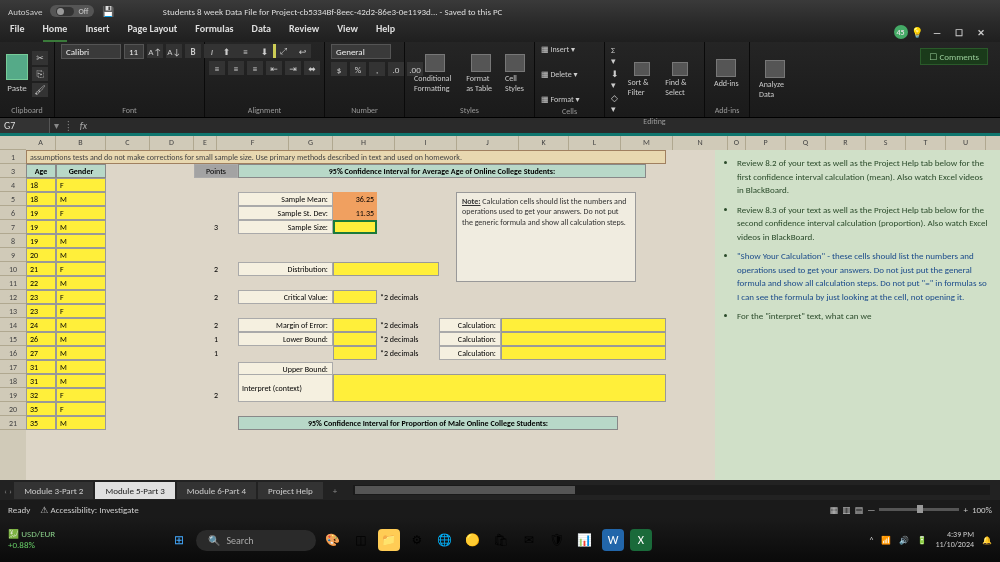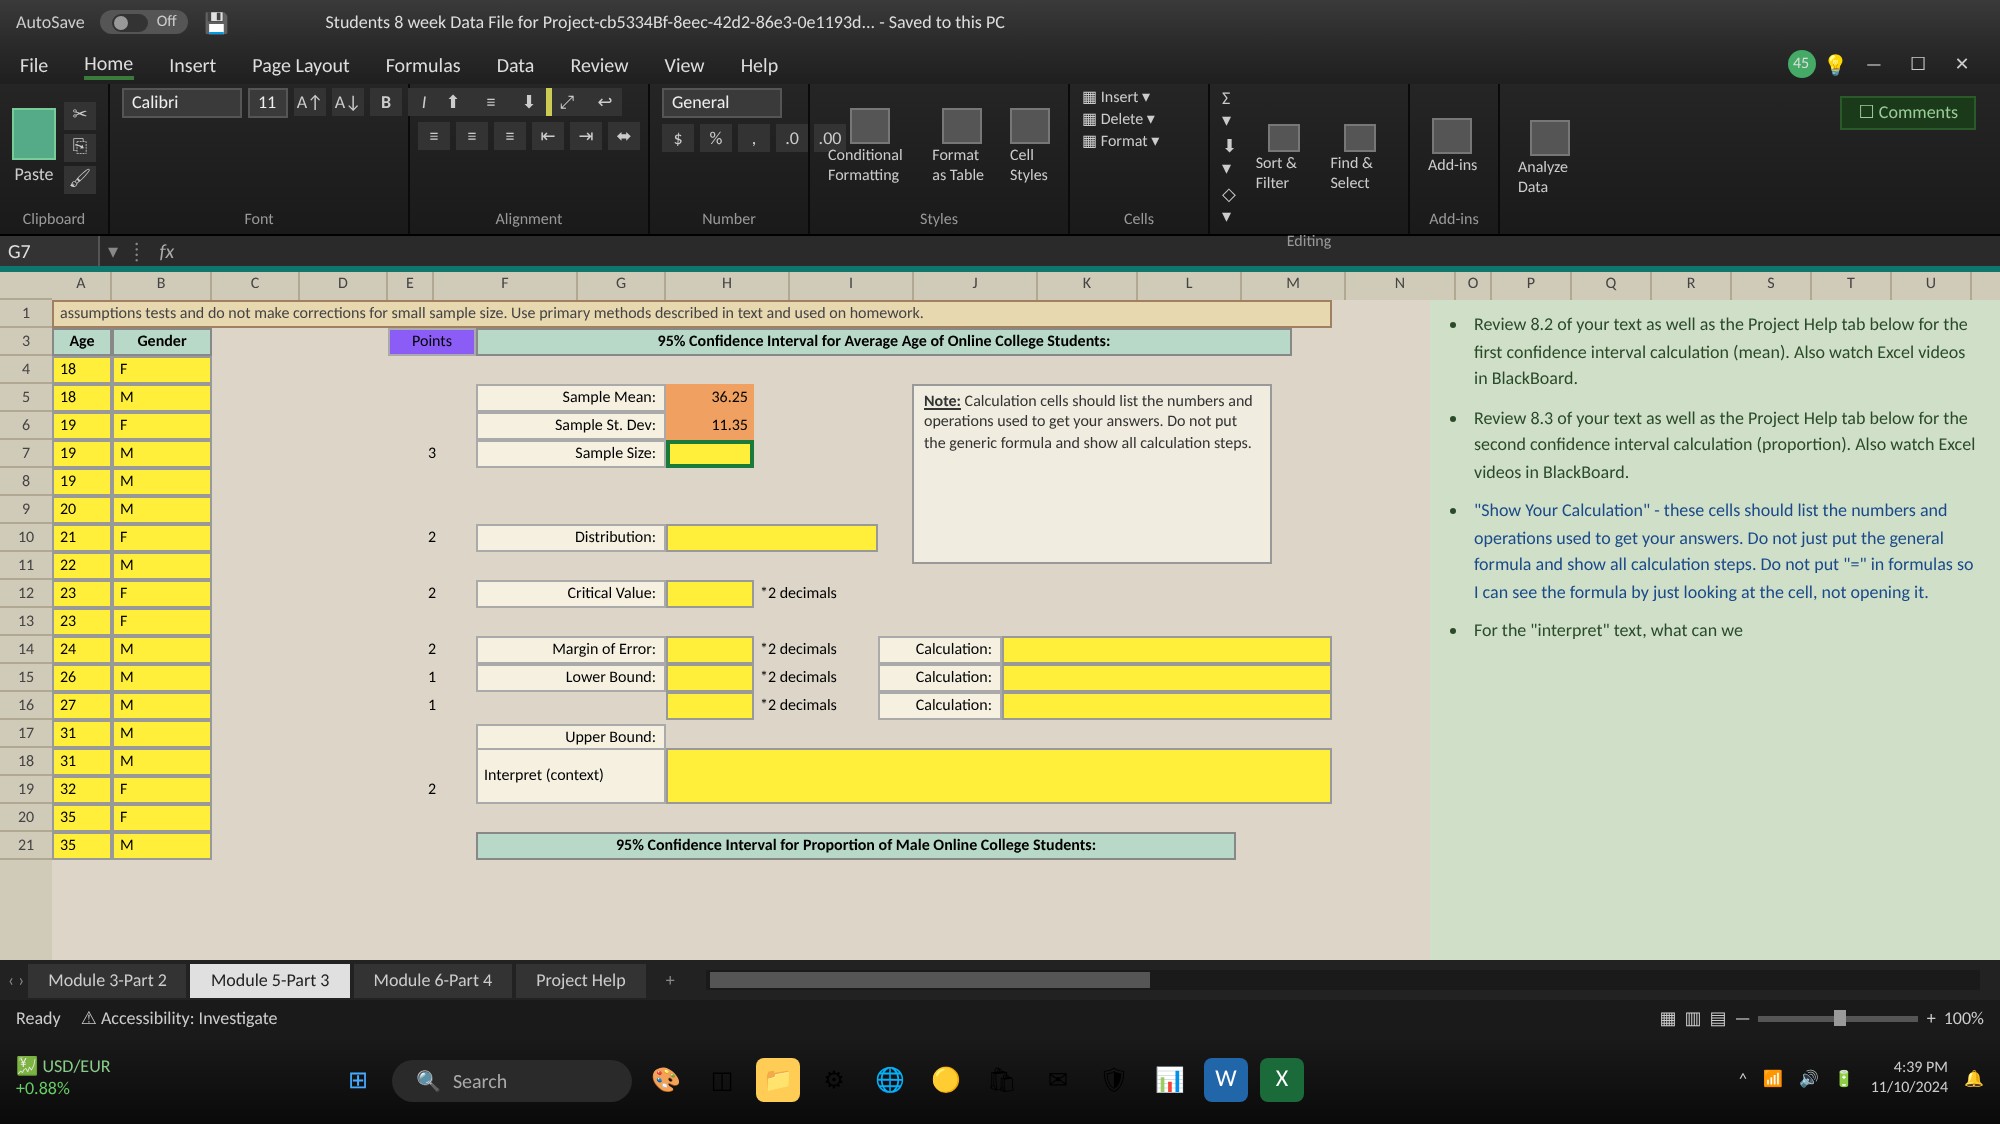--- a/index.html
+++ b/index.html
@@ -5,21 +5,21 @@
 * { margin: 0; padding: 0; box-sizing: border-box; font-family: 'Segoe UI', Calibri, sans-serif; }
 body { width: 1000px; height: 562px; background: #0a0a0a; overflow: hidden; font-size: 10px; }
 
 
 .titlebar { height: 22px; background: linear-gradient(180deg, #3a3a3a, #2a2a2a); display: flex; align-items: center; padding: 0 8px; color: #ccc; font-size: 9px; gap: 8px; }
 .autosave-toggle { background: #555; border-radius: 8px; padding: 1px 6px; font-size: 8px; display: flex; align-items: center; gap: 4px; }
 .toggle-pill { width: 18px; height: 9px; background: #333; border-radius: 5px; position: relative; }
 .toggle-knob { width: 7px; height: 7px; background: #999; border-radius: 50%; position: absolute; left: 1px; top: 1px; }
 
 
-.menubar { height: 20px; background: linear-gradient(180deg, #2a2a2a, #1f1f1f); display: flex; align-items: center; padding: 0 10px; gap: 18px; color: #ddd; font-size: 10px; }
+.menubar { height: 20px; background: linear-gradient(180deg, #2a2a2a, #1f1f1f); display: flex; padding: 0 10px; gap: 18px; color: #ddd; font-size: 10px; font-weight: bold; }
 .menubar span { cursor: pointer; }
 .win-controls { margin-left: auto; display: flex; gap: 4px; align-items: center; }
 .win-btn { width: 18px; height: 14px; display: flex; align-items: center; justify-content: center; font-size: 9px; color: #ccc; }
 .badge-45 { background: #4a6; border-radius: 50%; width: 14px; height: 14px; display: flex; align-items: center; justify-content: center; font-size: 8px; }
 
 
 .ribbon { height: 76px; background: linear-gradient(180deg, #252525, #1a1a1a); display: flex; align-items: stretch; color: #ccc; font-size: 9px; border-bottom: 1px solid #000; }
 .ribbon-group { display: flex; flex-direction: column; padding: 2px 6px; border-right: 1px solid #0a0a0a; }
 .ribbon-group-content { flex: 1; display: flex; align-items: center; gap: 4px; }
 .ribbon-group-label { font-size: 8px; color: #999; text-align: center; padding-top: 2px; }
@@ -47,21 +47,21 @@
 .cell { position: absolute; height: 14px; font-size: 8px; padding: 1px 3px; white-space: nowrap; overflow: hidden; display: flex; align-items: center; }
 .yellow { background: #ffef3a; border: 1px solid #999; }
 .teal-header { background: #b8d8c8; border: 1px solid #888; font-weight: bold; justify-content: center; }
 .white-label { background: #f5f0e0; border: 1px solid #aaa; justify-content: flex-end; padding-right: 4px; }
 .orange { background: #f0a060; }
 .note-box { position: absolute; background: #f0ece0; border: 1px solid #999; padding: 3px 5px; font-size: 8px; line-height: 1.3; color: #333; }
 .help-panel { position: absolute; right: 0; top: 14px; width: 285px; height: 330px; background: #d0e0c8; padding: 6px 10px; font-size: 9px; line-height: 1.5; color: #2a4a2a; overflow: hidden; }
 .help-panel li { margin-bottom: 6px; margin-left: 12px; }
 .blue-link { color: #1a4a8a; }
 .assumptions-row { background: #e8d8b0; border: 1px solid #a08060; color: #444; position: absolute; height: 14px; font-size: 8px; padding: 1px 3px; display: flex; align-items: center; }
-.points-col { background: #8b5cf6; border: 1px solid #aaa; }
+.points-col { background: #a3a3a3; border: 1px solid #aaa; }
 
 
 .sheet-tabs { height: 20px; background: #222; display: flex; align-items: center; padding: 0 4px; gap: 2px; font-size: 9px; }
 .tab { padding: 3px 10px; background: #333; color: #ccc; cursor: pointer; }
 .tab.active { background: #e0e0e0; color: #222; }
 .scroll-track { flex: 1; height: 10px; background: #1a1a1a; margin: 0 6px; position: relative; }
 .scroll-thumb { position: absolute; left: 2px; width: 220px; height: 8px; background: #555; top: 1px; }
 
 
 .status-bar { height: 18px; background: #1a1a1a; display: flex; align-items: center; padding: 0 8px; color: #ccc; font-size: 9px; gap: 10px; }
@@ -198,21 +198,21 @@
           <span>Format as Table</span>
         </div>
       <div class="format-btn">
           <div class="format-icon"></div>
           <span>Cell Styles</span>
         </div>
     </div>
     <div class="ribbon-group-label">Styles</div>
   </div>
   <div class="ribbon-group" style="width:70px">
-    <div class="ribbon-group-content" style="flex-direction:column;gap:1px;align-items:flex-start;font-size:8px">
+    <div class="ribbon-group-content" style="flex-direction:column;gap:15px;align-items:flex-start;font-size:8px">
       <span>▦ <span>Insert</span> ▾</span>
       <span>▦ <span>Delete</span> ▾</span>
       <span>▦ <span>Format</span> ▾</span>
     </div>
     <div class="ribbon-group-label">Cells</div>
   </div>
   <div class="ribbon-group" style="width:100px">
     <div class="ribbon-group-content">
       <div style="display:flex;flex-direction:column;gap:2px;font-size:9px">
         <span>Σ ▾</span>

